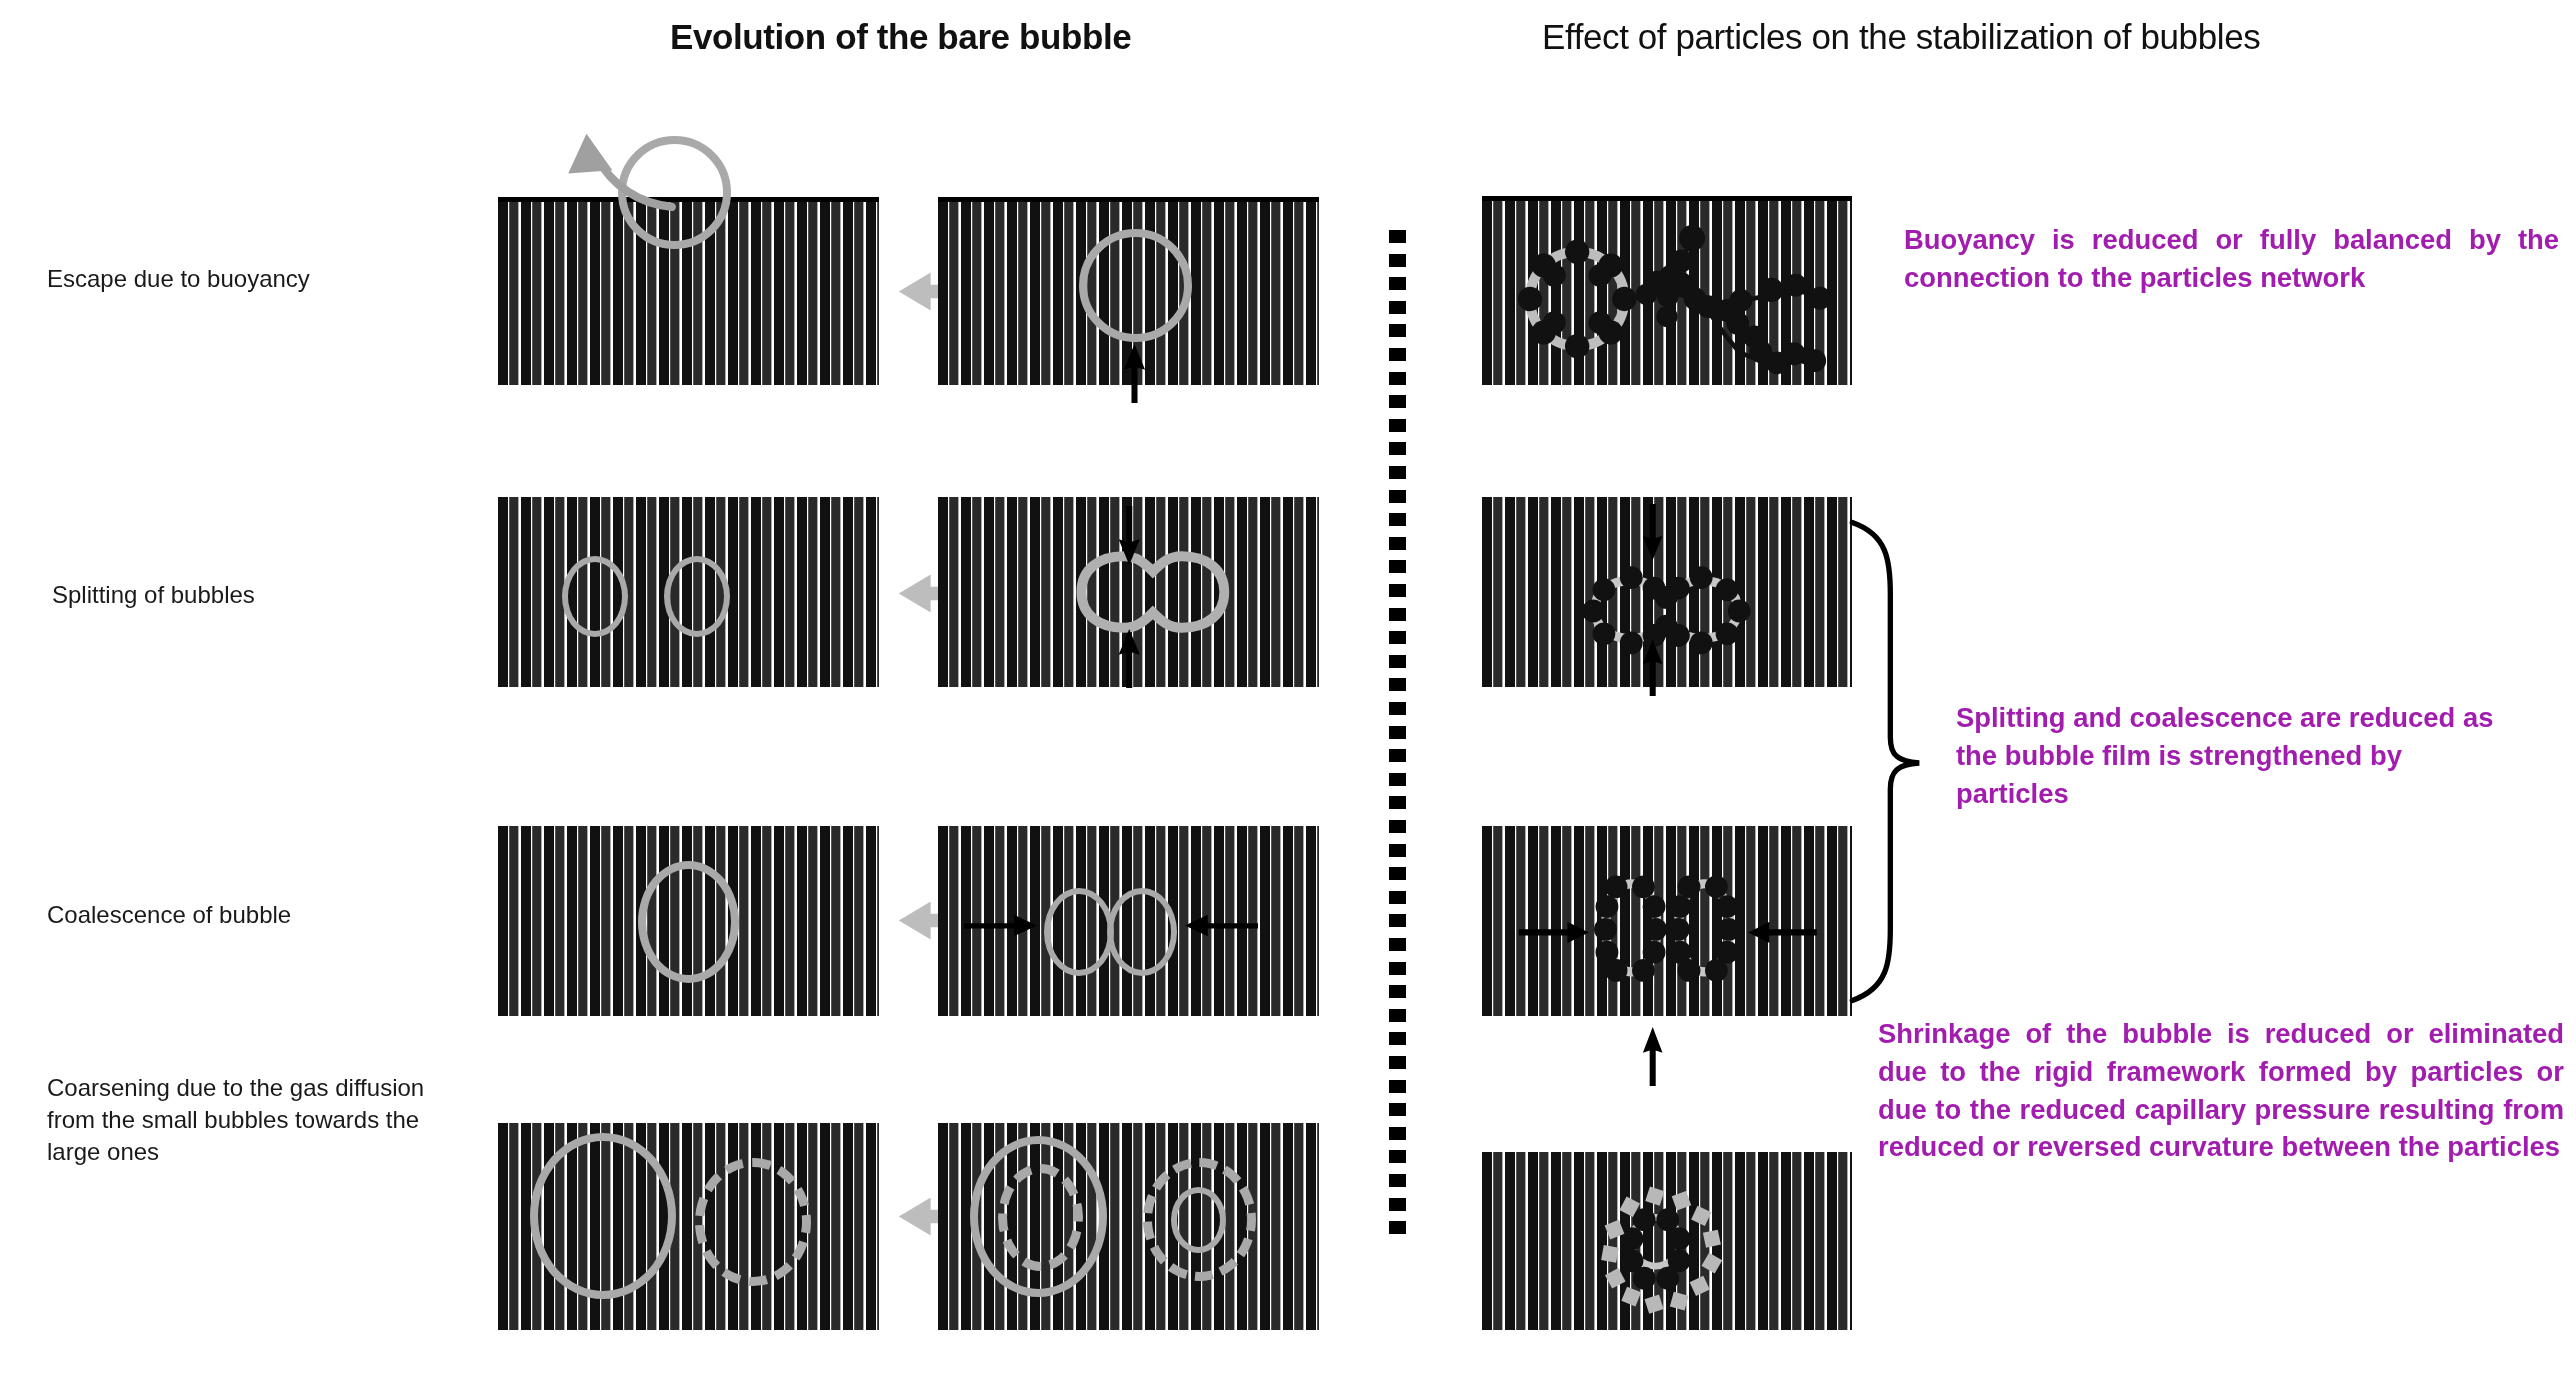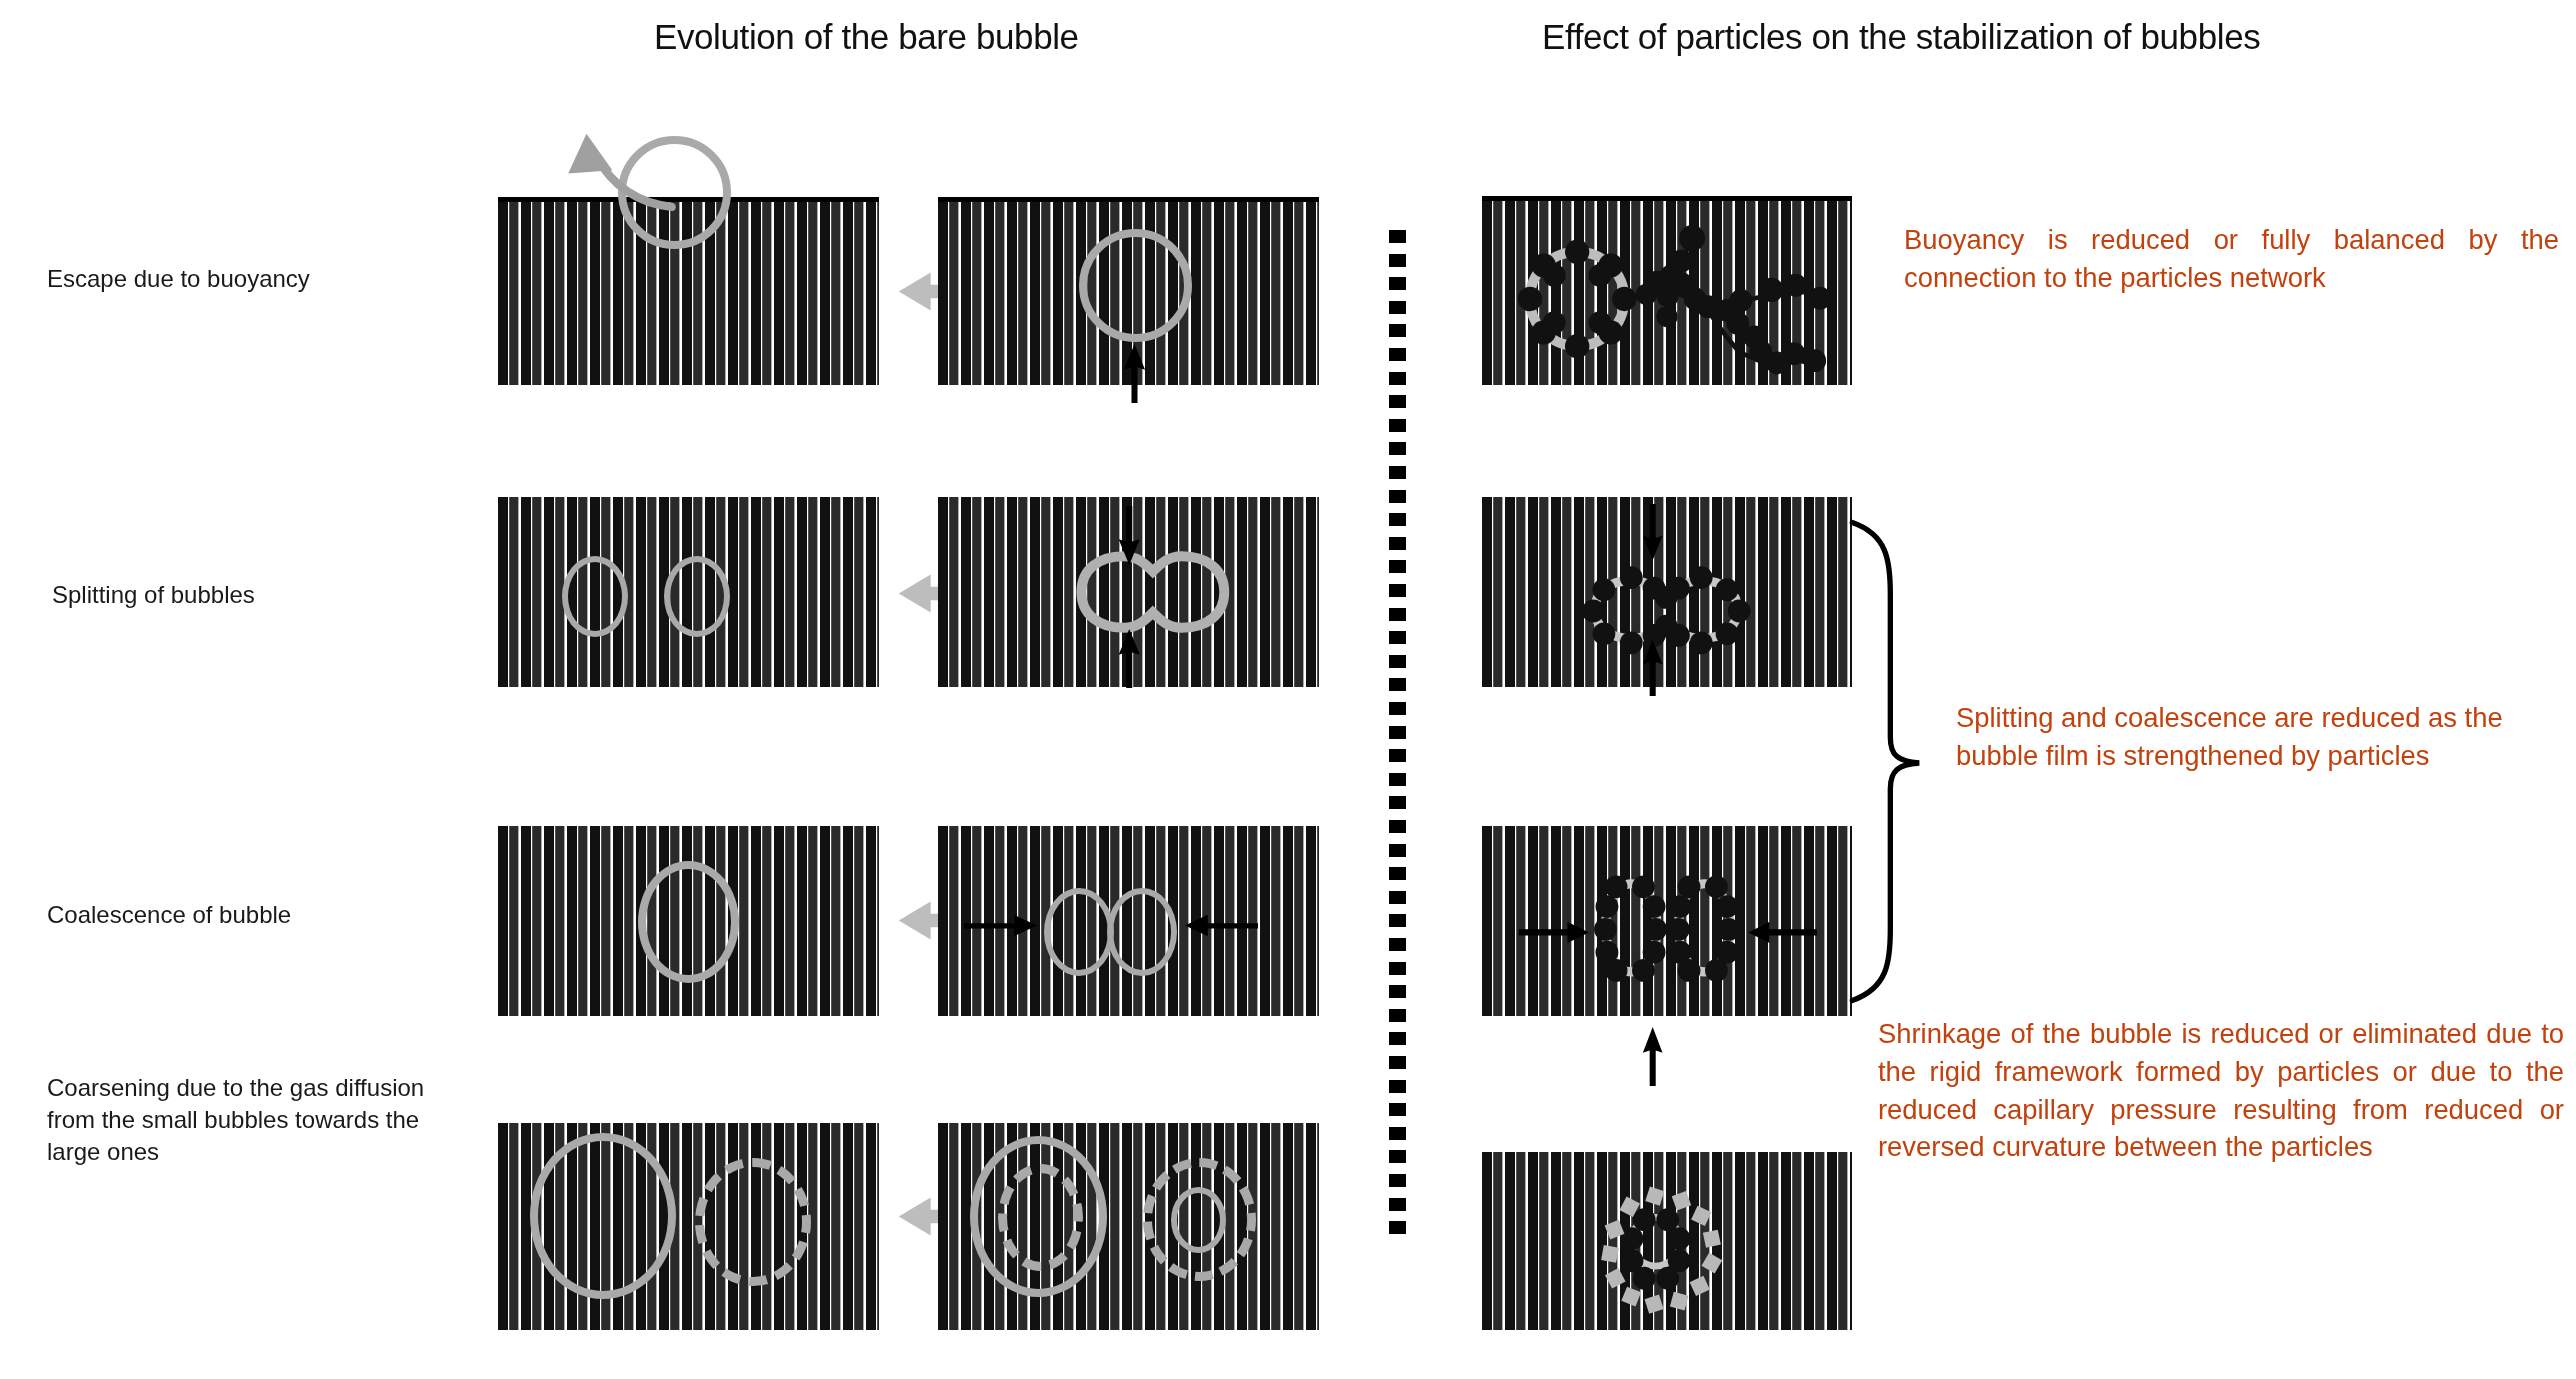--- a/index.html
+++ b/index.html
@@ -16,21 +16,21 @@
     color:#111;
   }
 
   
   .row-label{
     font-size:24px;line-height:1.33;color:#1a1a1a;width:457px;
   }
 
   
   .note{
-    font-size:27.4px;line-height:1.38;color:#c2410c;text-align:justify;
+    font-size:27.4px;line-height:1.38;color:#a21caf;text-align:justify;font-weight:bold;
   }
   .note.nojust{text-align:left;}
 
   
   .liquid{
     position:absolute;
     background-color:#ffffff;
     background-image:
       repeating-linear-gradient(to right,
         #111 0px,#111 10px,rgba(0,0,0,0) 10px,rgba(0,0,0,0) 23px),
@@ -67,21 +67,21 @@
   
   .divider{
     position:absolute;width:17px;
     background-image:repeating-linear-gradient(to bottom,
       #000 0px,#000 13px,rgba(0,0,0,0) 13px,rgba(0,0,0,0) 23.6px);
   }
 </style>
 </head>
 <body>
 
-<div class="abs col-title" style="left:654px;top:17px;">Evolution of the bare bubble</div>
+<div class="abs col-title" style="left:670px;top:17px;font-weight:bold;">Evolution of the bare bubble</div>
 
 <div class="abs col-title" style="left:1494px;top:17px;margin-left:48px;">Effect of particles on the stabilization of bubbles</div>
 
 <div class="divider" style="left:1389px;top:230px;height:1004px;"></div>
 
 <div class="abs row-label" style="left:47px;top:263px;">Escape due to buoyancy</div>
 
 <div class="liquid" style="left:498px;top:200px;width:381px;height:185px;"></div>
 <div class="surface" style="left:498px;top:197px;width:381px;"></div>
 <div class="bub" style="left:618px;top:136px;width:113px;height:113px;"></div>

